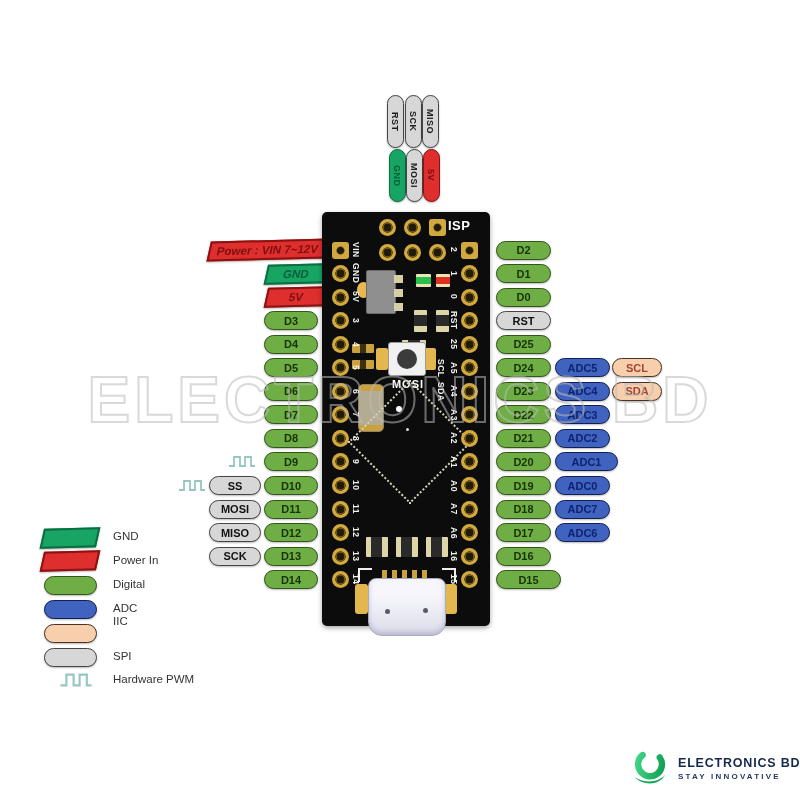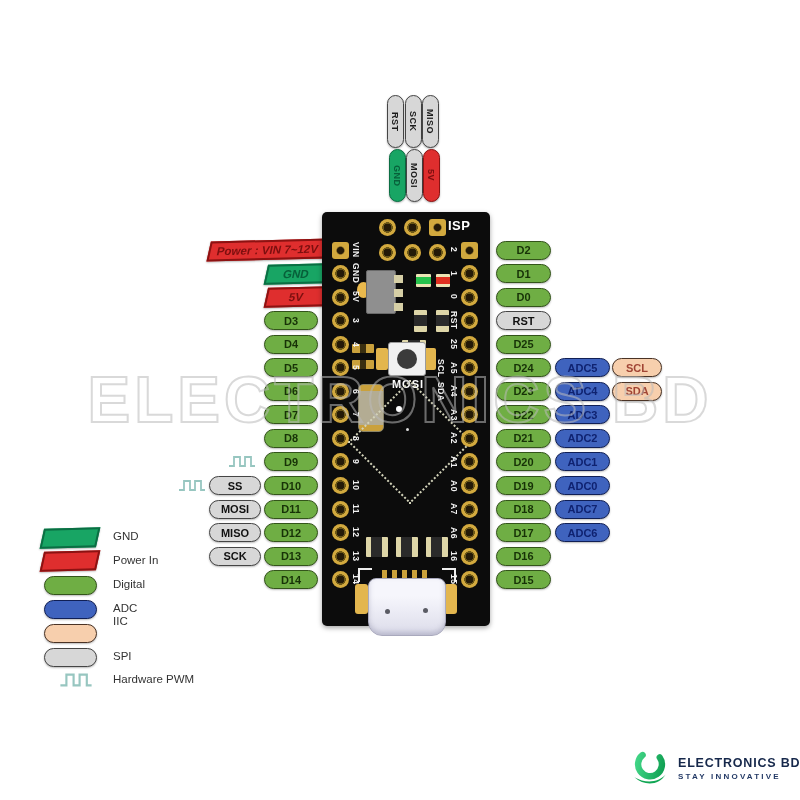--- a/index.html
+++ b/index.html
@@ -135,29 +135,29 @@
       <div class="pill adc" style="left: 555px; top: 358.25px; width: 55px;">ADC5</div>
       <div class="pill iic" style="left: 612px; top: 358.25px; width: 50px;">SCL</div>
       <div class="pill digital" style="left: 496px; top: 381.8px; width: 55px;">D23</div>
       <div class="pill adc" style="left: 555px; top: 381.8px; width: 55px;">ADC4</div>
       <div class="pill iic" style="left: 612px; top: 381.8px; width: 50px;">SDA</div>
       <div class="pill digital" style="left: 496px; top: 405.35px; width: 55px;">D22</div>
       <div class="pill adc" style="left: 555px; top: 405.35px; width: 55px;">ADC3</div>
       <div class="pill digital" style="left: 496px; top: 428.9px; width: 55px;">D21</div>
       <div class="pill adc" style="left: 555px; top: 428.9px; width: 55px;">ADC2</div>
       <div class="pill digital" style="left: 496px; top: 452.45px; width: 55px;">D20</div>
-      <div class="pill adc" style="left: 555px; top: 452.45px; width: 55px;">ADC1</div>
+      <div class="pill adc" style="left: 555px; top: 452.45px; width: 63px;">ADC1</div>
       <div class="pill digital" style="left: 496px; top: 476px; width: 55px;">D19</div>
       <div class="pill adc" style="left: 555px; top: 476px; width: 55px;">ADC0</div>
       <div class="pill digital" style="left: 496px; top: 499.55px; width: 55px;">D18</div>
       <div class="pill adc" style="left: 555px; top: 499.55px; width: 55px;">ADC7</div>
       <div class="pill digital" style="left: 496px; top: 523.1px; width: 55px;">D17</div>
       <div class="pill adc" style="left: 555px; top: 523.1px; width: 55px;">ADC6</div>
       <div class="pill digital" style="left: 496px; top: 546.65px; width: 55px;">D16</div>
-      <div class="pill digital" style="left: 496px; top: 570.2px; width: 55px;">D15</div>
+      <div class="pill digital" style="left: 496px; top: 570.2px; width: 65px;">D15</div>
     </div>
 
   <div id="board">
     <div class="part" id="isp-label">ISP</div>
     <div class="part" id="regulator-tab"></div>
     <div class="part" id="regulator"></div>
     <div class="part reg-lead" style="top:63px"></div>
     <div class="part reg-lead" style="top:77px"></div>
     <div class="part reg-lead" style="top:91px"></div>
     <div class="part" id="led-green"></div>

